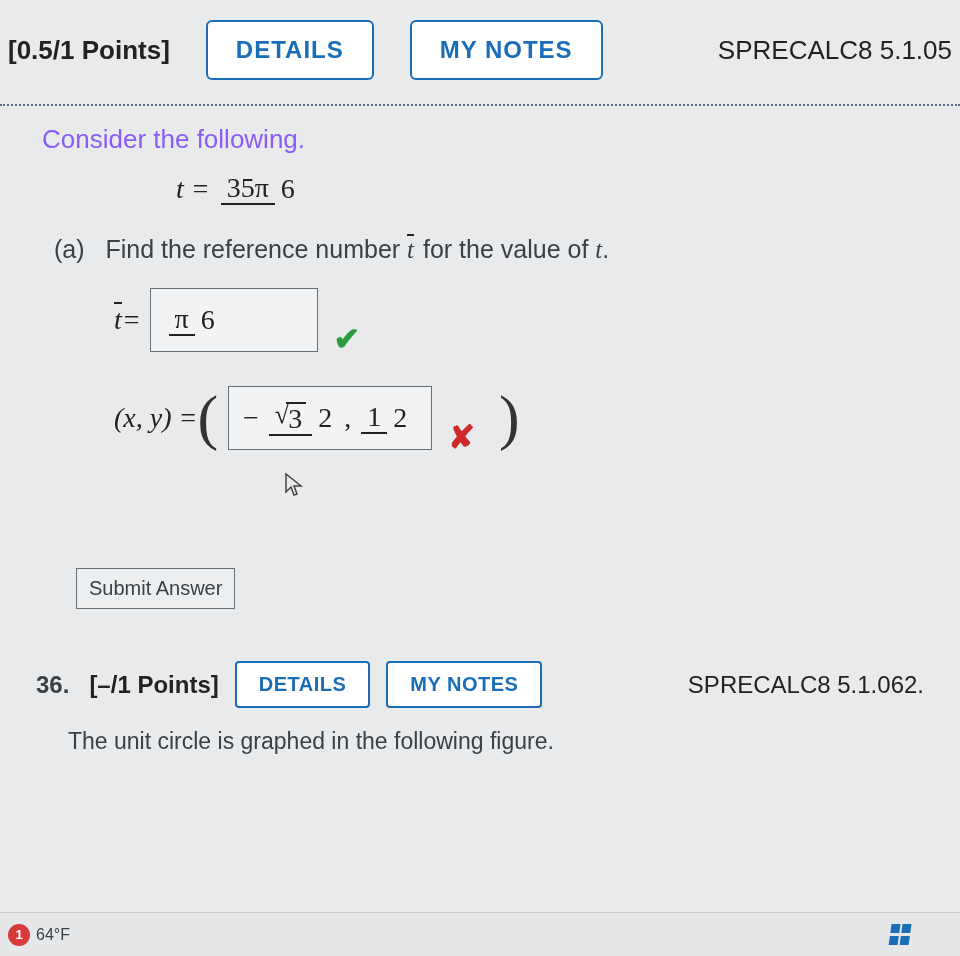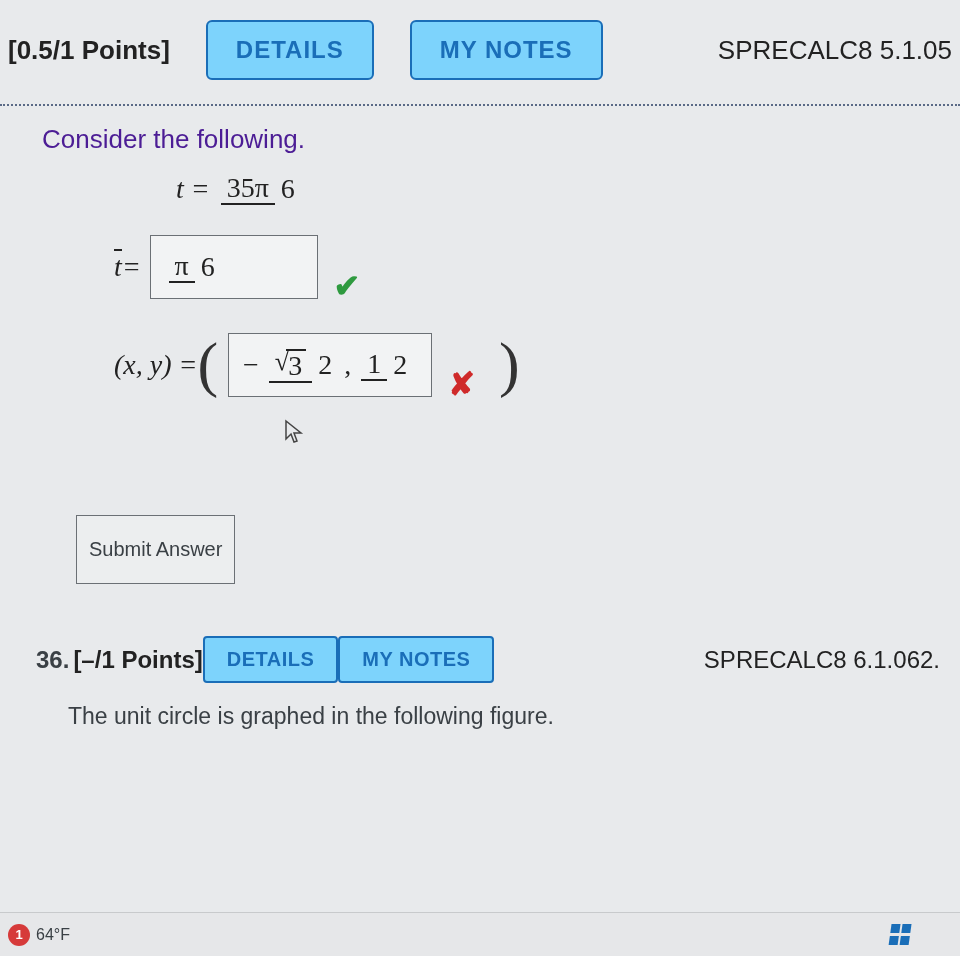--- a/index.html
+++ b/index.html
@@ -18,21 +18,21 @@
     padding: 20px 8px 24px 8px;
   }
   .points-label {
     font-size: 26px;
     font-weight: bold;
     color: #222;
   }
   .outline-btn {
     border: 2px solid #1a6eb8;
     color: #1a6eb8;
-    background: #7dd3fc;
+    background: #ffffff;
     font-size: 24px;
     font-weight: bold;
     padding: 14px 28px;
     border-radius: 6px;
     letter-spacing: 1px;
     cursor: pointer;
     display: inline-block;
   }
   .outline-btn.small {
     font-size: 20px;
@@ -49,21 +49,21 @@
   .dotted {
     border: none;
     border-top: 2px dotted #5a6a86;
     margin: 0 0 18px 0;
   }
   .content {
     padding: 0 20px 0 36px;
   }
   .prompt {
     font-size: 26px;
-    color: #4c1d95;
+    color: #8b5cf6;
     margin: 8px 0 18px 6px;
   }
   .eq-row {
     display: flex;
     align-items: center;
     font-family: 'Times New Roman', serif;
     font-size: 28px;
     margin: 0 0 30px 140px;
     font-style: italic;
   }
@@ -133,28 +133,29 @@
     font-size: 24px;
     color: #555;
     margin: 22px 0 0 230px;
   }
   .submit-btn {
     display: inline-block;
     border: 1px solid #6b7075;
     background: #eceeef;
     color: #3a4045;
     font-size: 20px;
-    padding: 22px 12px;
+    padding: 8px 12px;
     margin: 30px 0 0 40px;
     cursor: pointer;
   }
   .q36-row {
     display: flex;
     align-items: center;
-    margin: 52px 0 20px 0;
+    gap: 16px;
+    margin: 52px 16px 20px 0;
     padding-left: 0;
   }
   .q-num {
     font-size: 24px;
     font-weight: bold;
     color: #3a4045;
     margin-right: 4px;
   }
   .unit-circle-text {
     font-size: 23px;
@@ -237,20 +238,24 @@
   <div class="eq-row">
     <span>t =</span>
     <span>&nbsp;</span>
     <span class="frac">
       <span class="num">35π</span>
       <span class="den">6</span>
     </span>
   </div>
 
   <div class="part">
+    <div class="part-label">
+      <span class="paren">(a)</span>
+      <span>Find the reference number <span class="tbar" style="font-family:'Times New Roman',serif;">t</span> for the value of <i style="font-family:'Times New Roman',serif;">t</i>.</span>
+    </div>
     <div class="answer-row">
       <span class="tbar">t</span>
       <span> = </span>
       <span class="answer-box">
         <span class="frac">
           <span class="num">π</span>
           <span class="den">6</span>
         </span>
       </span>
       <span class="mark correct">✔</span>
@@ -287,21 +292,21 @@
     </div>
   </div>
 
   <span class="submit-btn">Submit Answer</span>
 
   <div class="q36-row">
     <span class="q-num">36.</span>
     <span class="points-label" style="font-size:24px;">[–/1 Points]</span>
     <span class="outline-btn small">DETAILS</span>
     <span class="outline-btn small">MY NOTES</span>
-    <span class="source-ref" style="font-size:24px;">SPRECALC8 6.1.062.</span>
+    <span class="source-ref" style="font-size:24px;">SPRECALC8 5.1.062.</span>
   </div>
 
   <div class="unit-circle-text">The unit circle is graphed in the following figure.</div>
 
 </div>
 
 <div class="taskbar">
   <span class="badge">1</span>
   <span class="temp">64°F</span>
   <span class="win-icon">

